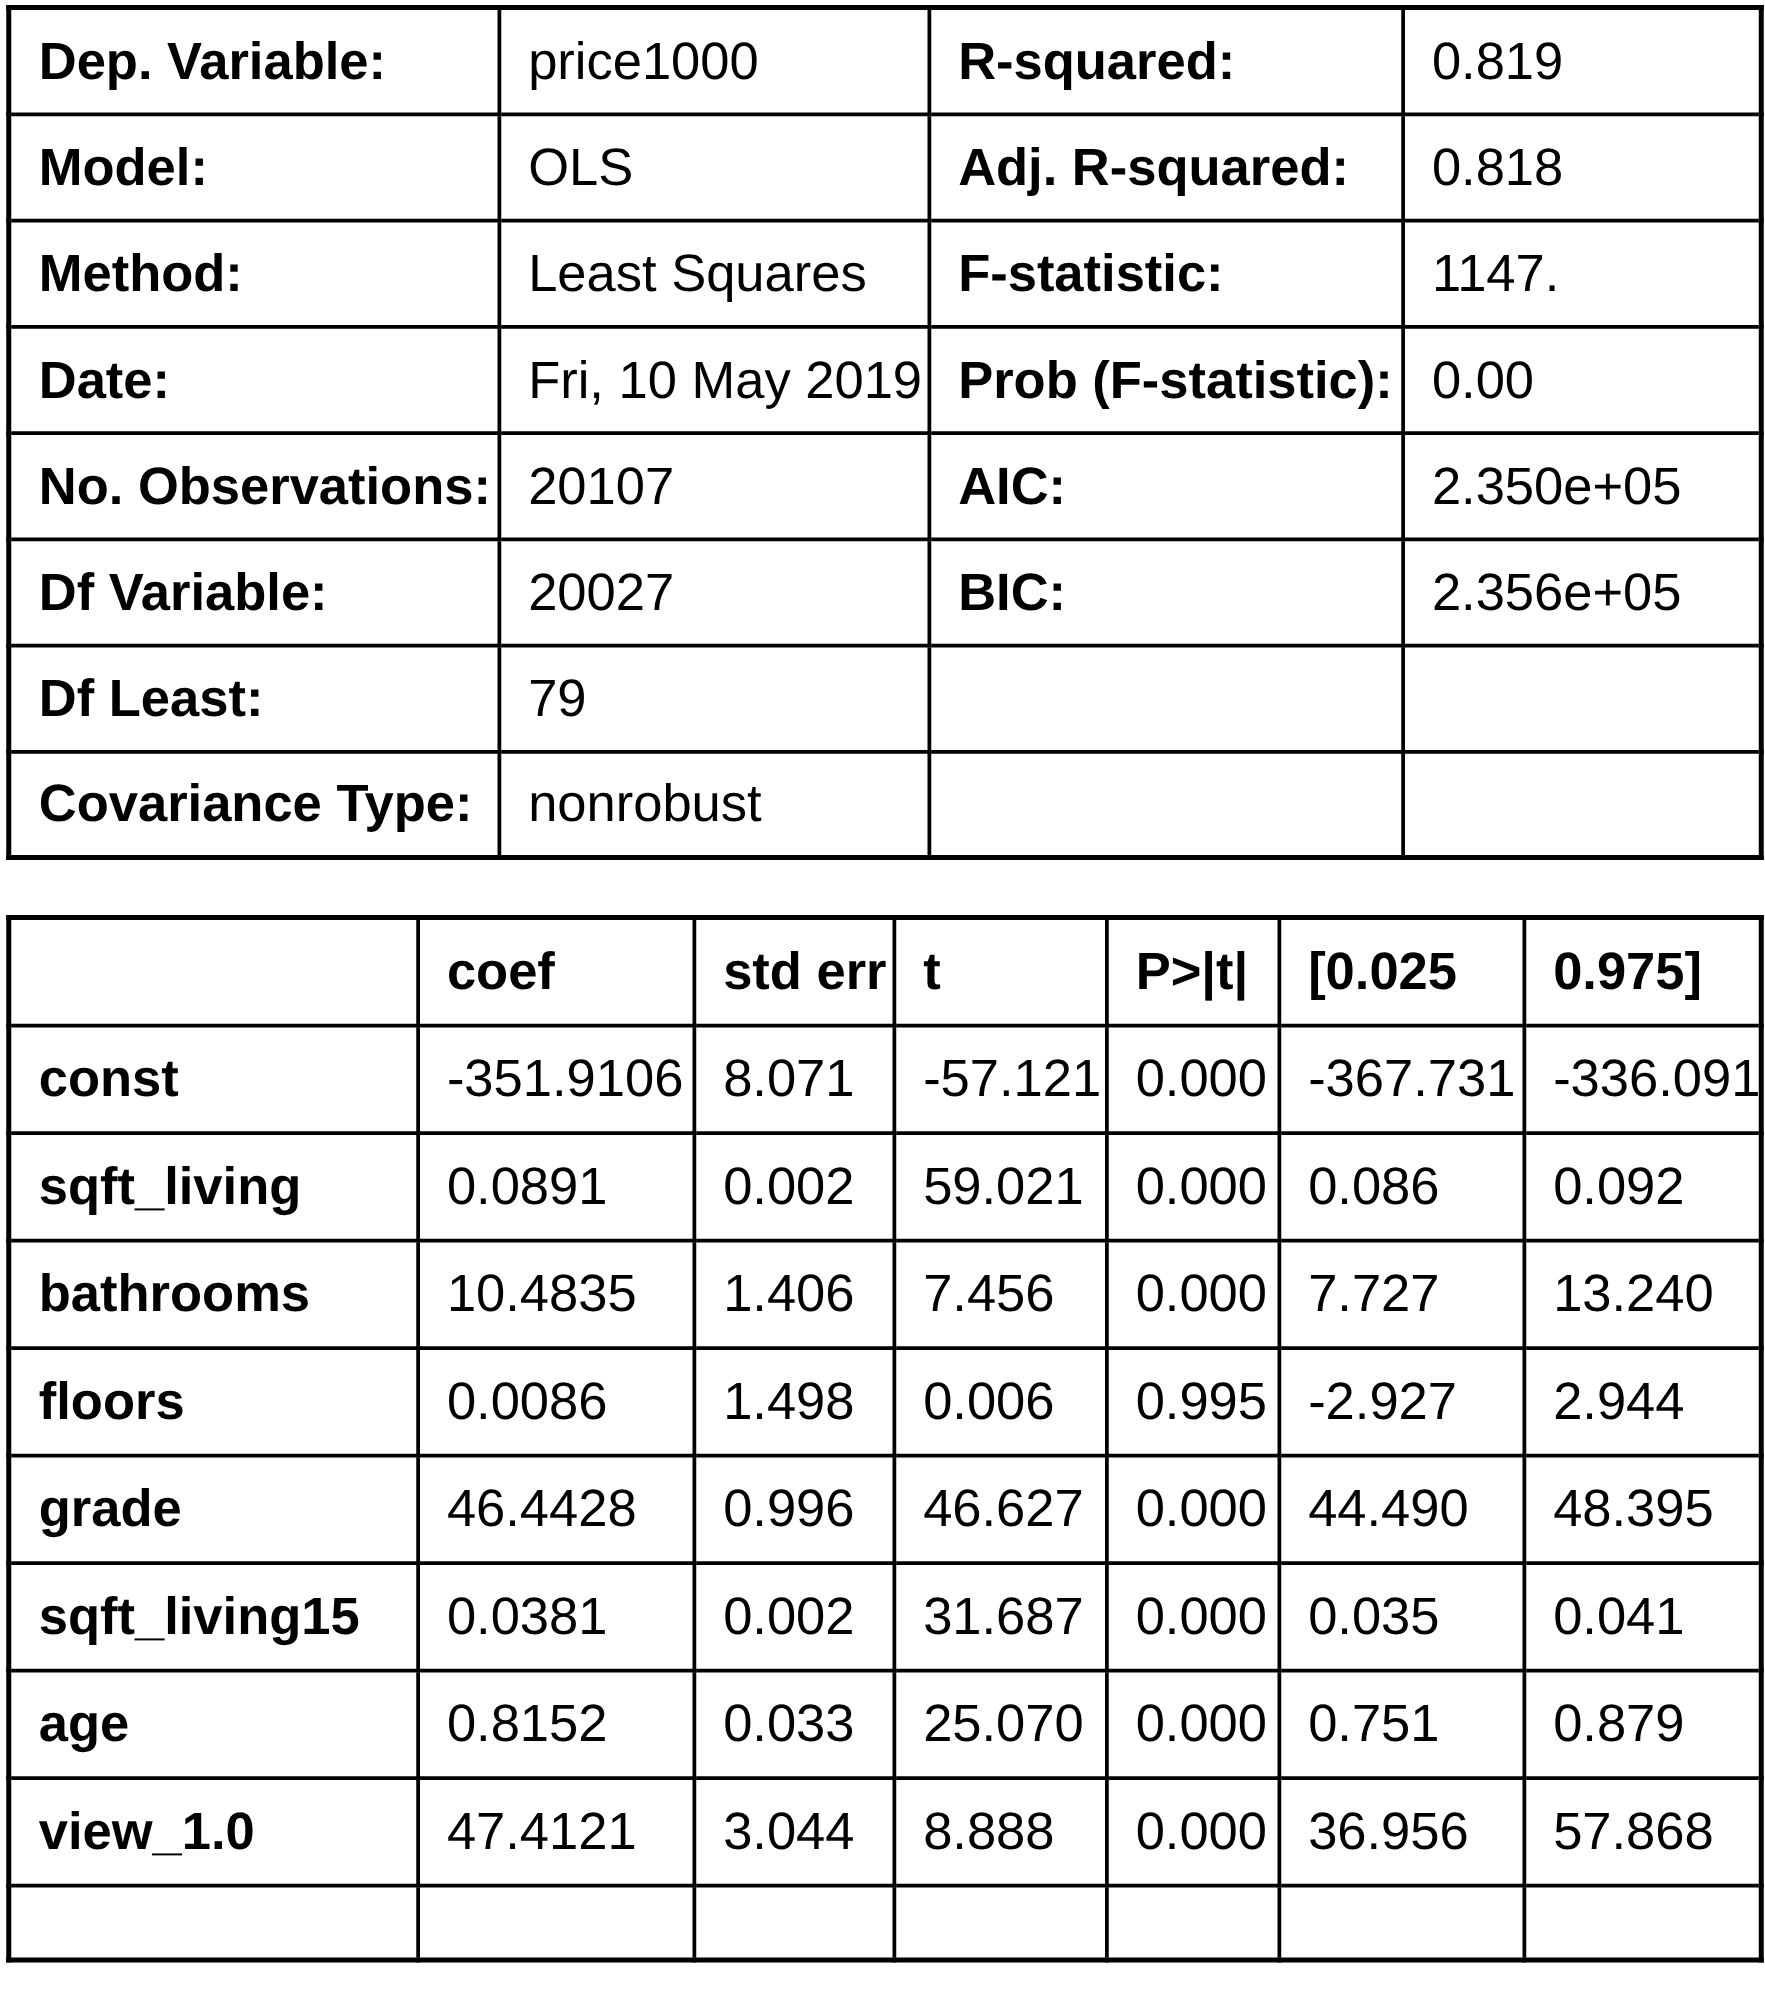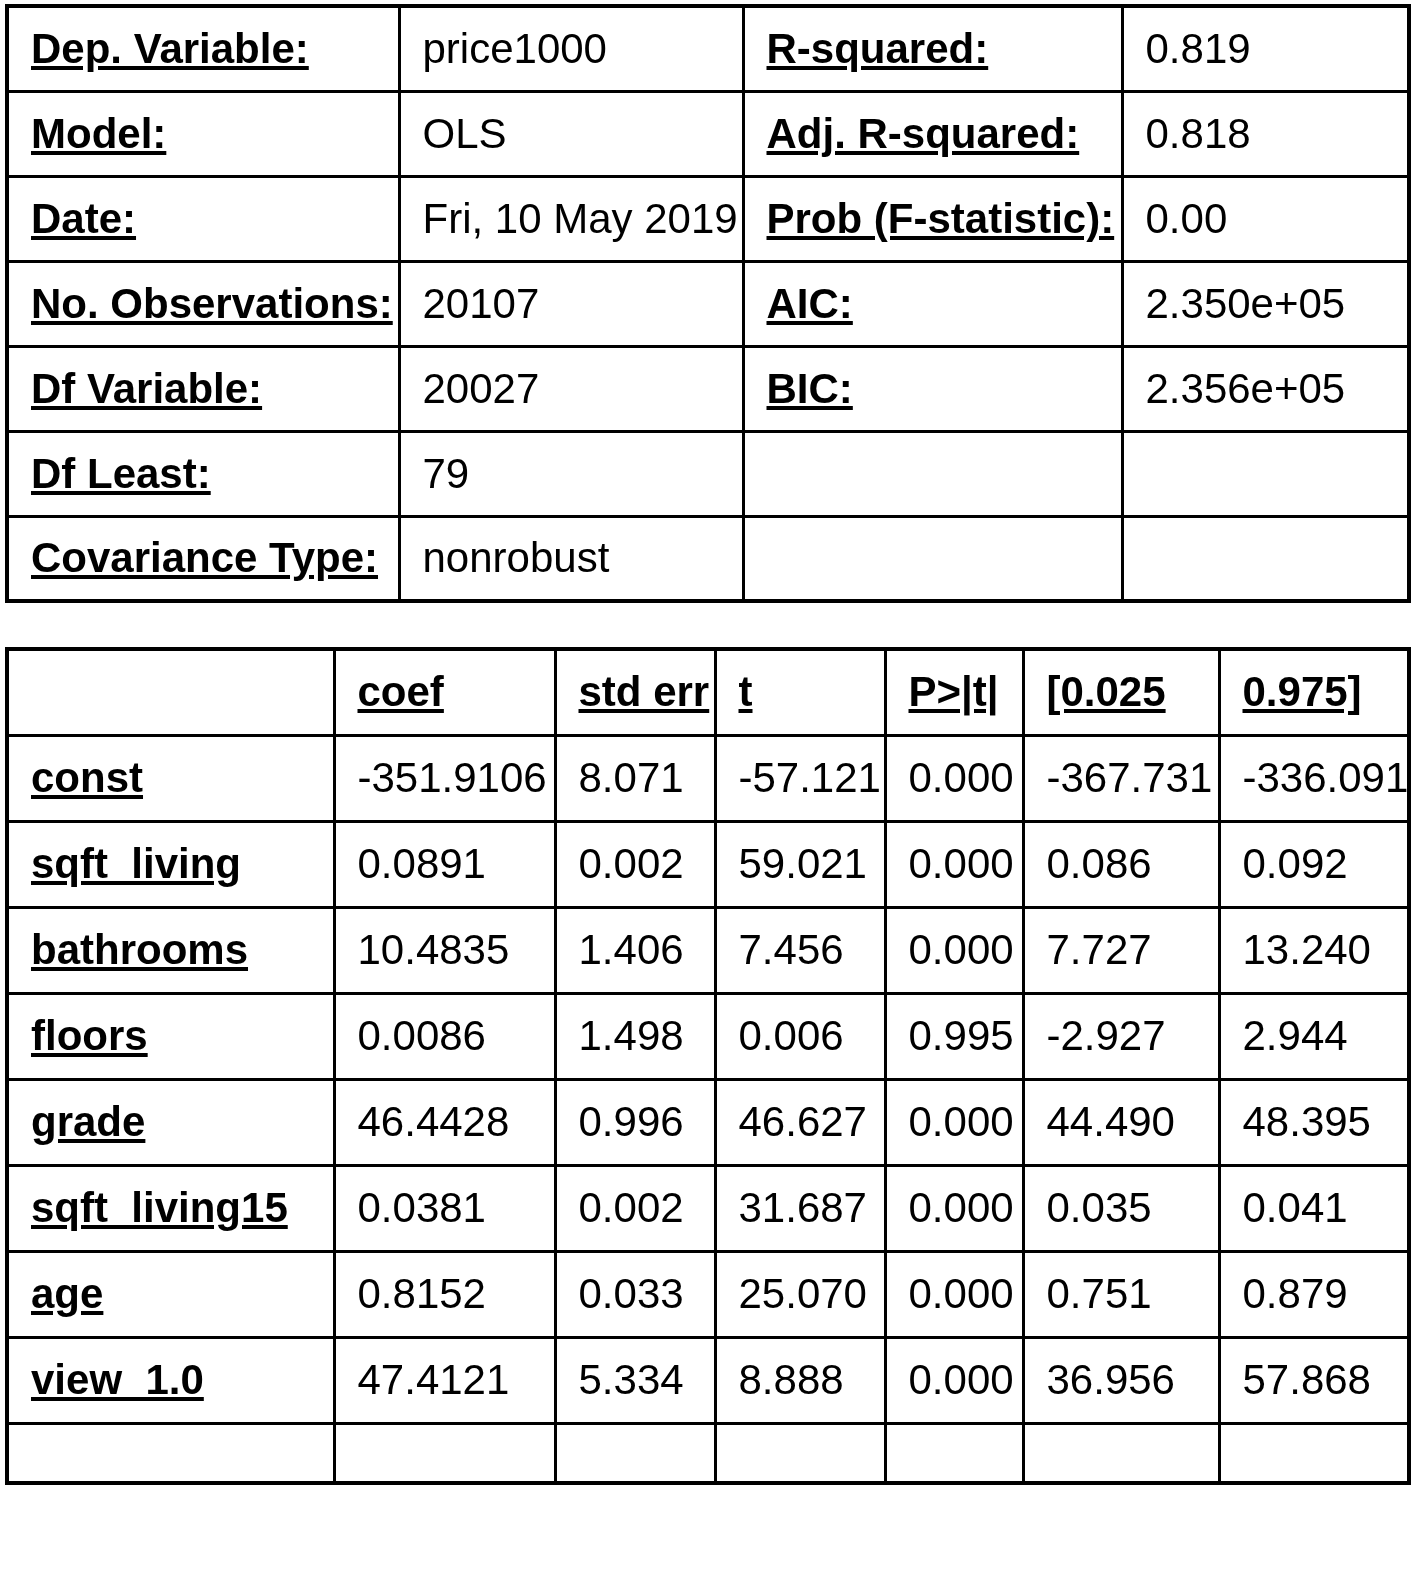--- a/index.html
+++ b/index.html
@@ -26,21 +26,21 @@
     font-weight: normal;
     text-align: left;
     vertical-align: middle;
     padding: 0 0 0 22px;
     white-space: nowrap;
     overflow: hidden;
   }
   #info-table tr { height: 85px; }
   #coef-table tr { height: 86px; }
   #coef-table tr.clipped-row { height: 60px; }
-  .b { font-weight: bold; text-decoration: underline; }
+  .b { font-weight: bold; }
 </style>
 </head>
 <body>
 
 <table id="info-table">
   <colgroup>
     <col style="width:392px">
       <col style="width:344px">
       <col style="width:379px">
       <col style="width:287px">
@@ -50,20 +50,26 @@
       <td class="b">Dep. Variable:</td>
       <td>price1000</td>
       <td class="b">R-squared:</td>
       <td>0.819</td>
     </tr>
     <tr>
       <td class="b">Model:</td>
       <td>OLS</td>
       <td class="b">Adj. R-squared:</td>
       <td>0.818</td>
+    </tr>
+    <tr>
+      <td class="b">Method:</td>
+      <td>Least Squares</td>
+      <td class="b">F-statistic:</td>
+      <td>1147.</td>
     </tr>
     <tr>
       <td class="b">Date:</td>
       <td>Fri, 10 May 2019</td>
       <td class="b">Prob (F-statistic):</td>
       <td>0.00</td>
     </tr>
     <tr>
       <td class="b">No. Observations:</td>
       <td>20107</td>
@@ -170,21 +176,21 @@
       <td>0.8152</td>
       <td>0.033</td>
       <td>25.070</td>
       <td>0.000</td>
       <td>0.751</td>
       <td>0.879</td>
     </tr>
     <tr>
       <td class="b">view_1.0</td>
       <td>47.4121</td>
-      <td>5.334</td>
+      <td>3.044</td>
       <td>8.888</td>
       <td>0.000</td>
       <td>36.956</td>
       <td>57.868</td>
     </tr>
     <tr class="clipped-row">
       <td></td>
       <td></td>
       <td></td>
       <td></td>

